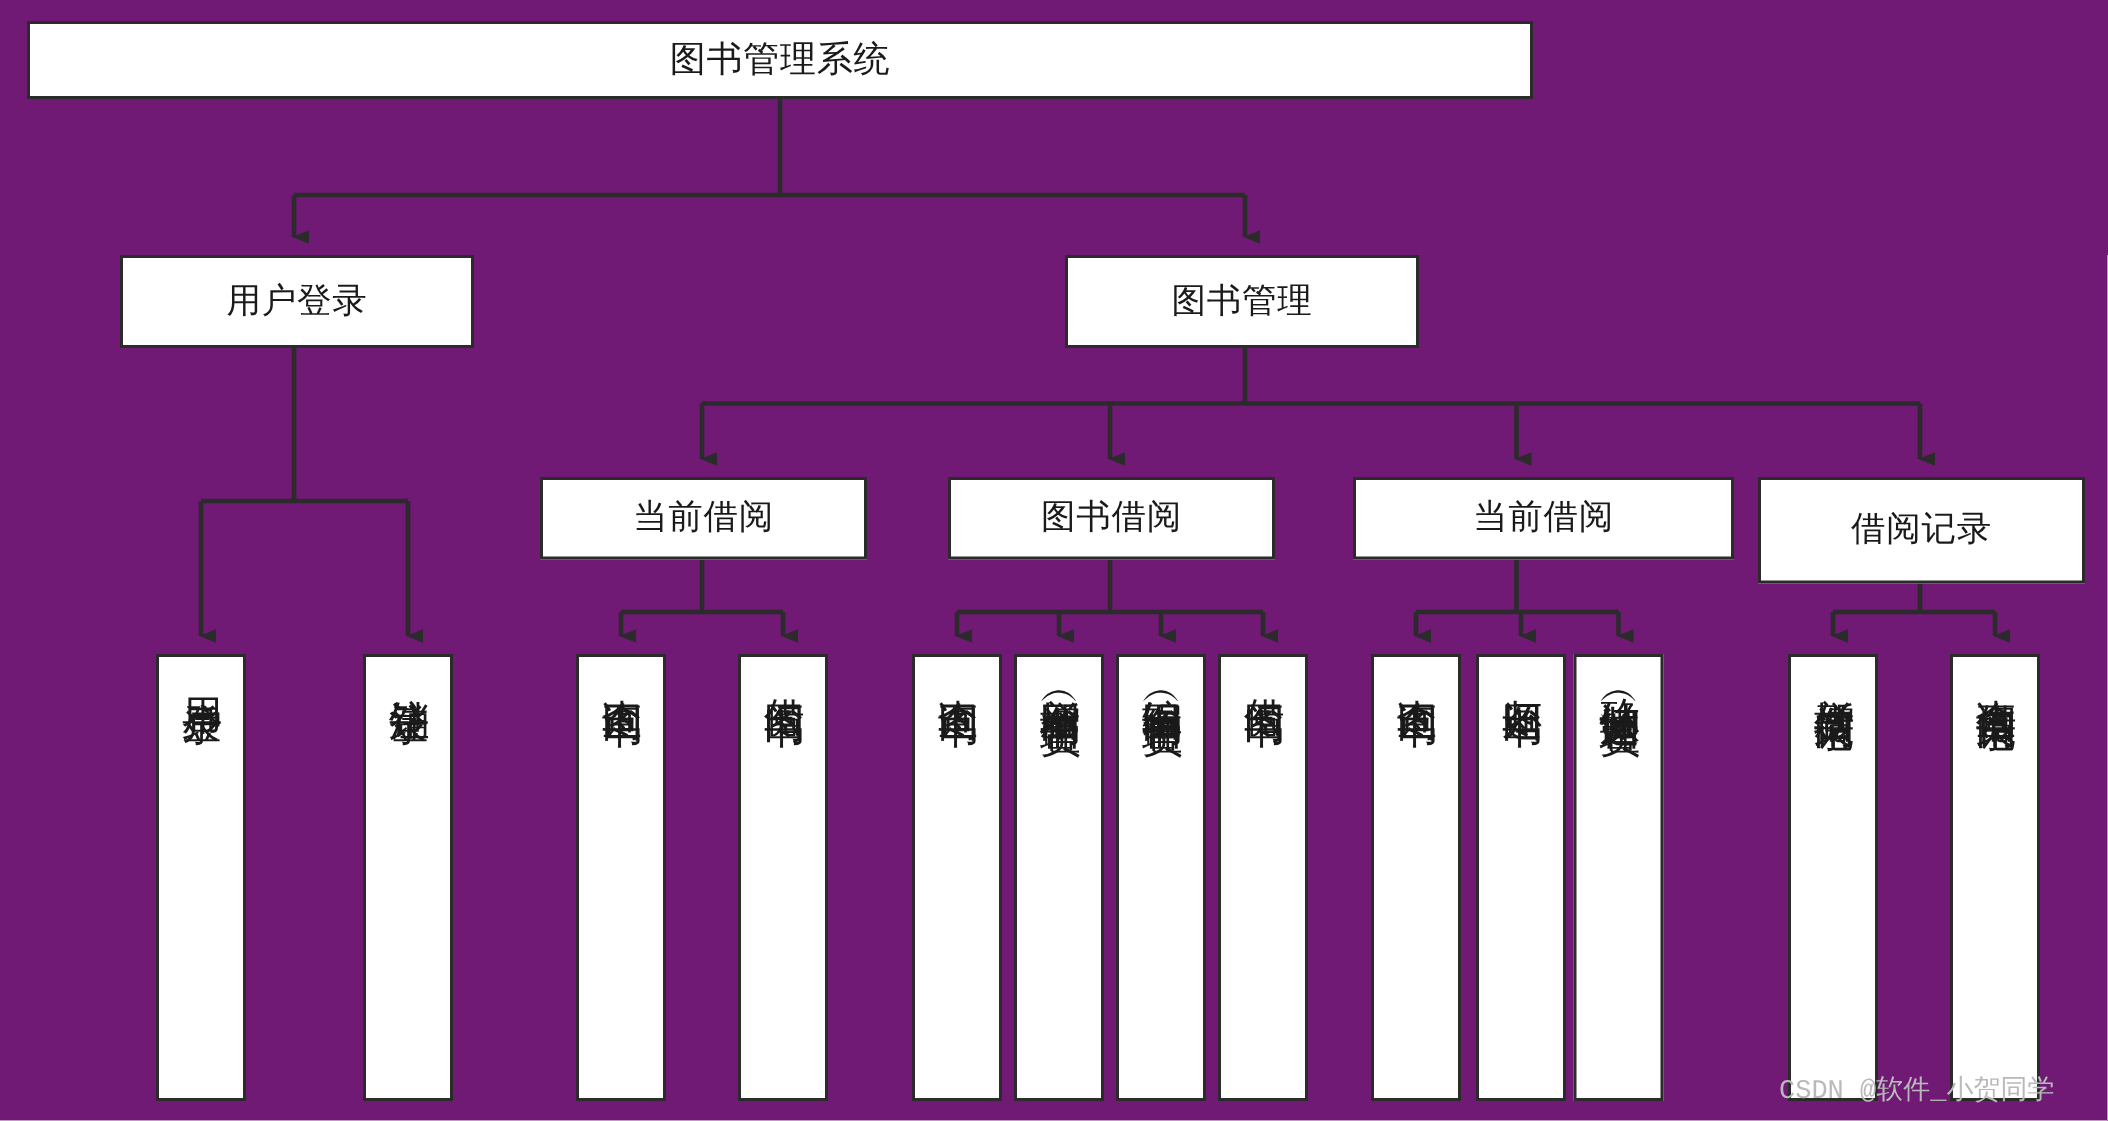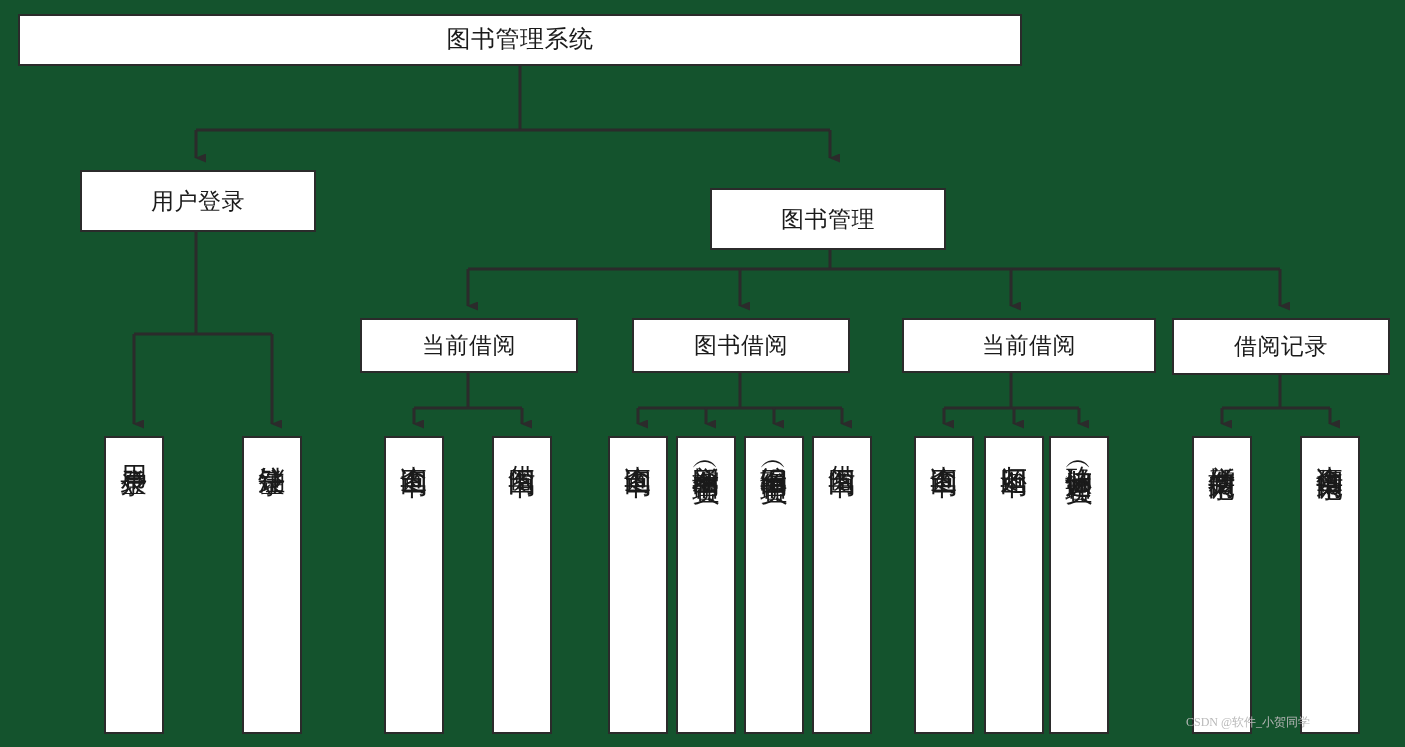--- a/index.html
+++ b/index.html
@@ -8,21 +8,21 @@
     padding: 0;
     background: #ffffff;
   }
   body {
     font-family: "DejaVu Sans", "Liberation Sans", sans-serif;
   }
   #canvas {
     position: relative;
     width: 1405px;
     height: 747px;
-    background: #14532d;
+    background: #701a75;
     overflow: hidden;
   }
   #edges {
     position: absolute;
     left: 0;
     top: 0;
     width: 1405px;
     height: 747px;
     pointer-events: none;
   }
@@ -57,25 +57,25 @@
     font-size: 27px;
     line-height: 1.02;
     letter-spacing: 2px;
     white-space: nowrap;
   }
   .node.root .label { font-size: 24px; }
   .watermark {
     position: absolute;
     left: 1186px;
     top: 714px;
-    font-size: 12px;
+    font-size: 18px;
     color: #b9b9b9;
     white-space: nowrap;
     z-index: 5;
-    font-family: Liberation Serif, serif;
+    font-family: Liberation Mono, monospace;
   }
 </style>
 </head>
 <body>
 
 <div id="canvas">
 
   <svg id="edges" viewBox="0 0 1405 747" xmlns="http://www.w3.org/2000/svg">
     <defs>
       <marker id="arrow" markerWidth="9" markerHeight="11" refX="4.5" refY="10" orient="auto" markerUnits="userSpaceOnUse">
@@ -127,37 +127,37 @@
   </svg>
 
   <div class="node horiz root" style="left:18px; top:14px; width:1004px; height:52px;">
     <span class="label">图书管理系统</span>
   </div>
 
   <div class="node horiz" style="left:80px; top:170px; width:236px; height:62px;">
     <span class="label">用户登录</span>
   </div>
 
-  <div class="node horiz" style="left:710px; top:170px; width:236px; height:62px;margin-top:18px;">
+  <div class="node horiz" style="left:710px; top:170px; width:236px; height:62px;">
     <span class="label">图书管理</span>
   </div>
 
   <div class="node horiz" style="left:360px; top:318px; width:218px; height:55px;">
     <span class="label">当前借阅</span>
   </div>
 
   <div class="node horiz" style="left:632px; top:318px; width:218px; height:55px;">
     <span class="label">图书借阅</span>
   </div>
 
   <div class="node horiz" style="left:902px; top:318px; width:254px; height:55px;">
     <span class="label">当前借阅</span>
   </div>
 
-  <div class="node horiz" style="left:1172px; top:318px; width:218px; height:57px;">
+  <div class="node horiz" style="left:1172px; top:318px; width:218px; height:71px;">
     <span class="label">借阅记录</span>
   </div>
 
   <div class="node vert" style="left:104px; top:436px; width:60px; height:298px;">
     <span class="label">用户登录</span>
   </div>
 
   <div class="node vert" style="left:242px; top:436px; width:60px; height:298px;">
     <span class="label">注销登录</span>
   </div>

